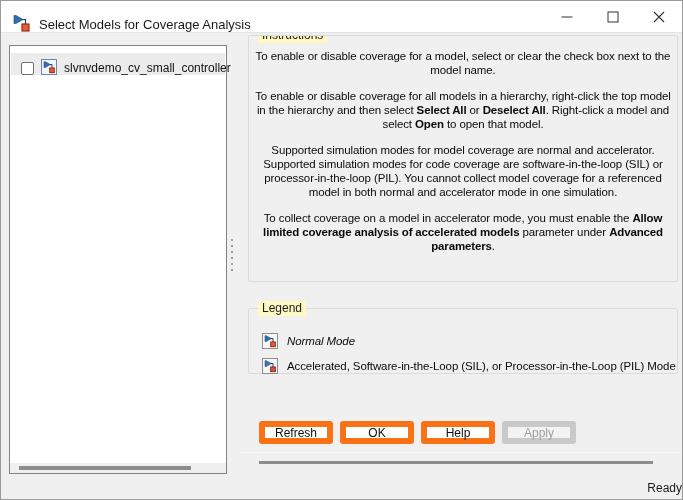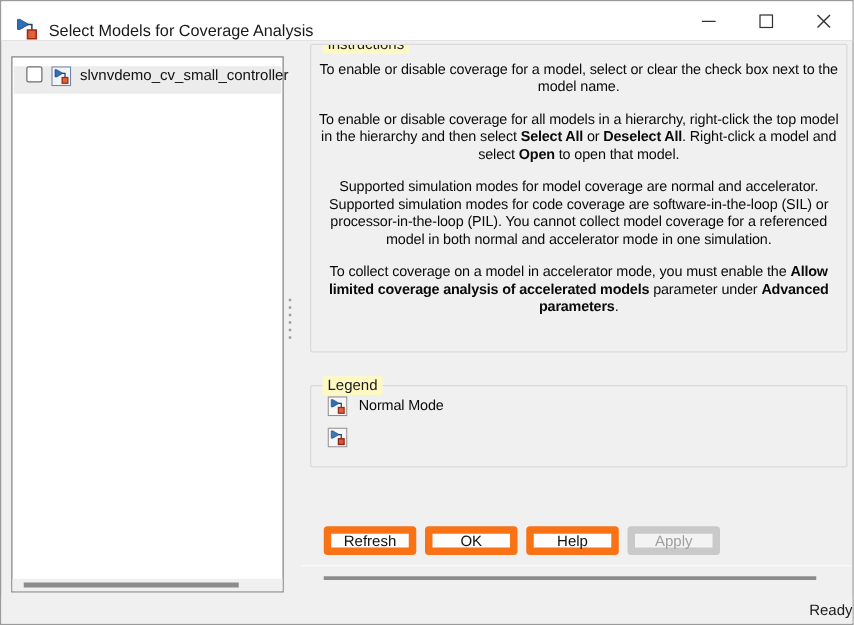--- a/index.html
+++ b/index.html
@@ -19,21 +19,21 @@
   .title-text { margin-left:9px; font-size:13px; color:#191919; white-space:nowrap; }
   .win-controls { position:absolute; top:0; right:0; height:31px; display:flex; }
   .win-btn { width:46px; height:31px; display:flex; align-items:center; justify-content:center; cursor:default; }
   
   .tree-panel {
     position:absolute; left:8px; top:44px; width:218px; height:429px;
     background:#ffffff; border:1px solid #828282;
   }
   .tree-item {
     position:absolute; top:7px; left:1px; right:1px; height:22px;
-    background:#ececec; display:flex; align-items:flex-start; padding-left:10px;
+    background:#ececec; display:flex; align-items:flex-end; padding-left:10px;
   }
   .checkbox {
     width:13px; height:13px; background:#fff; border:1px solid #6f6f6f;
     border-radius:2px; flex:0 0 auto;
   }
   .model-icon { width:16px; height:16px; margin-left:7px; flex:0 0 auto; }
   .tree-label { margin-left:7px; font-size:12px; white-space:nowrap; color:#111; }
   .hscroll-track {
     position:absolute; left:0; right:0; bottom:0; height:10px; background:#f0f0f0;
   }
@@ -50,21 +50,21 @@
   .gb-title {
     position:absolute; top:-8px; left:9px; background:#fef9c3; padding:0 4px;
     font-size:12px; color:#1c1c1c; line-height:15px;
   }
   #instructions-box { top:34px; height:247px; overflow:hidden;text-align:center; }
   .gb-body { padding:13px 6px 0 6px; font-size:11.5px; line-height:14px; letter-spacing:-0.1px; color:#0a0a0a; }
   .gb-body p { margin:0 0 12px 0; }
   .gb-body b { font-weight:700; letter-spacing:-0.15px; }
   #legend-box { top:307px; height:66px; }
   .legend-row { display:flex; align-items:center; margin:0 0 9px 6px; }
-  .legend-row:first-of-type { margin-top:8px; }
+  .legend-row:first-of-type { margin-top:24px;font-style:italic; }
   .legend-label { margin-left:9px; font-size:11.5px; letter-spacing:-0.1px; color:#0a0a0a; white-space:nowrap; }
   
   .btn-row { position:absolute; left:258px; top:420px; display:flex; gap:7px; }
   .btn {
     width:74px; height:23px; background:#fdfdfd; border:6px solid #f97316;
     border-radius:3px; font-family:"Liberation Sans",sans-serif; font-size:12px;
     color:#111; display:flex; align-items:center; justify-content:center; cursor:default;
   }
   .btn.disabled { background:#f3f3f3; border-color:#c9c9c9; color:#9e9e9e; }
   
@@ -160,20 +160,21 @@
       </svg>
       <span class="legend-label">Normal Mode</span>
     </div>
     <div class="legend-row">
       <svg class="model-icon" viewBox="0 0 16 16">
         <rect x="0.5" y="0.5" width="15" height="15" fill="#f7f7f7" stroke="#8f8f8f"></rect>
         <path d="M3 2.7 L4.3 2.7 L9.3 5.6 L4.3 8.5 L3 8.5 Z" fill="#3b79b8" stroke="#1c3f66" stroke-width="0.5"></path>
         <polyline points="8.7,5.6 11,5.6 11,9.3" fill="none" stroke="#1c3f66" stroke-width="1"></polyline>
         <rect x="8.7" y="9" width="4.6" height="4.6" fill="#d9543a" stroke="#8c2313" stroke-width="1"></rect>
       </svg>
+      <span class="legend-label">Accelerated, Software-in-the-Loop (SIL), or Processor-in-the-Loop (PIL) Mode</span>
     </div>
   </div>
 
   <div class="btn-row">
     <button class="btn">Refresh</button>
     <button class="btn">OK</button>
     <button class="btn">Help</button>
     <button class="btn disabled" disabled="">Apply</button>
   </div>
 

